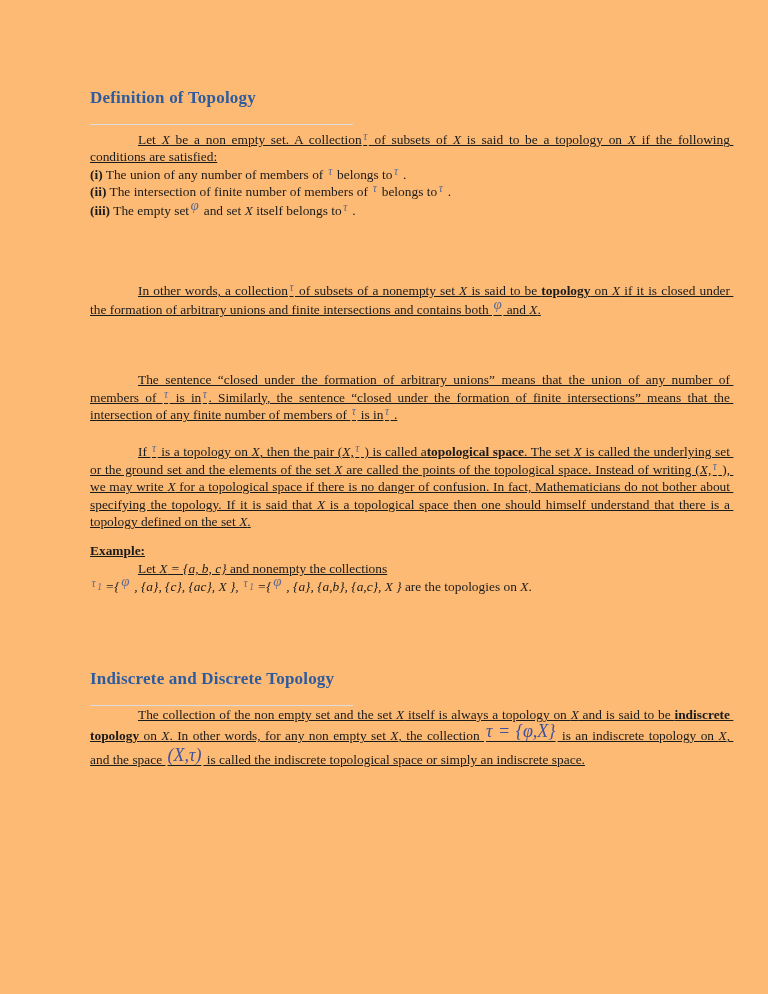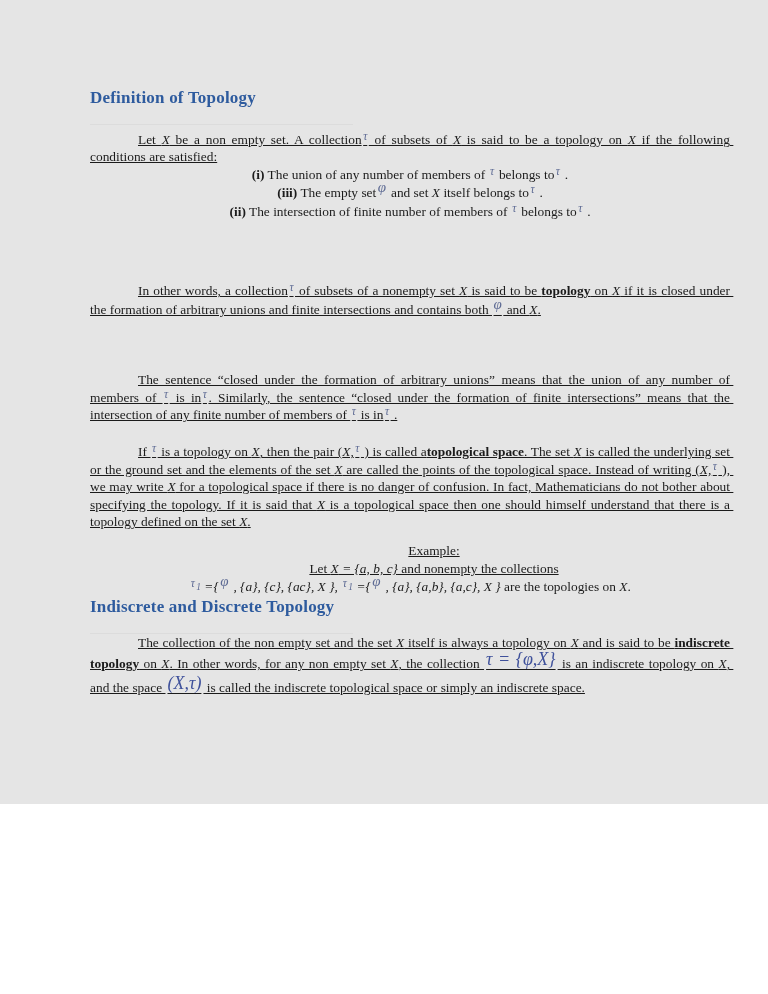--- a/index.html
+++ b/index.html
@@ -1,21 +1,21 @@
 <!DOCTYPE html>
 <html><head>
 <meta charset="utf-8">
 <style>
   html, body { margin: 0; padding: 0; background: #ffffff; }
   .page {
     width: 768px;
-    height: 804px;
+    height: 994px;
     box-sizing: border-box;
     padding: 88px 38px 56px 90px;
-    background: #e5e5e5;
+    background: #fdba74;
     overflow: hidden;
     font-family: "Liberation Serif", serif;
     color: #1b1b1b;
   }
   h1.h {
     font-family: "Liberation Serif", serif;
     color: #2e5b9e;
     font-size: 17px;
     font-weight: 700;
     margin: 0;
@@ -26,26 +26,26 @@
     border-top: 1px solid #dcdcdc;
     width: 263px;
     margin: 16px 0 0 0;
   }
   p.body {
     font-size: 13.4px;
     line-height: 1.3;
     margin: 0;
     text-align: justify;
   }
-  p.nojust { text-align: center; }
+  p.nojust { text-align: left; }
   .indent { text-indent: 48px; text-decoration: underline; }
   .run { white-space: pre-wrap; }
   .run.i  { font-style: italic; }
   .run.b  { font-weight: 700; }
-  .run.bu { font-weight: 400; text-decoration: underline; margin-left: 48px; }
+  .run.bu { font-weight: 700; text-decoration: underline; }
   .run.m  {
     color: #5e6b94; font-style: italic;
     position: relative; top: -4px;
     font-size: 11.5px; padding: 0 1.5px;
   }
   .run.msb {
     color: #5e6b94; font-style: italic;
     position: relative; top: -1px;
     font-size: 9.5px;
   }
@@ -64,31 +64,31 @@
 <body>
 
 <main class="page">
 
   <h1 class="h">Definition of Topology</h1>
   <div class="rule"></div>
 
   <p class="body indent" style="margin-top:6px"><span class="run n">Let </span><span class="run i">X</span><span class="run n"> be a non empty set. A collection</span><span class="run m">τ</span><span class="run n"> of subsets of </span><span class="run i">X</span><span class="run n"> is said to be a topology on </span><span class="run i">X</span><span class="run n"> if the following conditions are satisfied:</span></p>
 
   <p class="body nojust"><span class="run b">(i)</span><span class="run n"> The union of any number of members of </span><span class="run m">τ</span><span class="run n"> belongs to</span><span class="run m">τ</span><span class="run n"> .</span></p>
+  <p class="body nojust"><span class="run b">(ii)</span><span class="run n"> The intersection of finite number of members of </span><span class="run m">τ</span><span class="run n"> belongs to</span><span class="run m">τ</span><span class="run n"> .</span></p>
   <p class="body nojust"><span class="run b">(iii)</span><span class="run n"> The empty set</span><span class="run mp">φ</span><span class="run n"> and set </span><span class="run i">X</span><span class="run n"> itself belongs to</span><span class="run m">τ</span><span class="run n"> .</span></p>
-  <p class="body nojust"><span class="run b">(ii)</span><span class="run n"> The intersection of finite number of members of </span><span class="run m">τ</span><span class="run n"> belongs to</span><span class="run m">τ</span><span class="run n"> .</span></p>
 
   <p class="body indent" style="margin-top:62px"><span class="run n">In other words, a collection</span><span class="run m">τ</span><span class="run n"> of subsets of a nonempty set </span><span class="run i">X</span><span class="run n"> is said to be </span><span class="run b">topology</span><span class="run n"> on </span><span class="run i">X</span><span class="run n"> if it is closed under the formation of arbitrary unions and finite intersections and contains both </span><span class="run mp">φ</span><span class="run n"> and </span><span class="run i">X</span><span class="run n">.</span></p>
 
   <p class="body indent" style="margin-top:52px"><span class="run n">The sentence “closed under the formation of arbitrary unions” means that the union of any number of members of </span><span class="run m">τ</span><span class="run n"> is in</span><span class="run m">τ</span><span class="run n">. Similarly, the sentence “closed under the formation of finite intersections” means that the intersection of any finite number of members of </span><span class="run m">τ</span><span class="run n"> is in</span><span class="run m">τ</span><span class="run n"> .</span></p>
 
   <p class="body indent" style="margin-top:20px"><span class="run n">If </span><span class="run m">τ</span><span class="run n"> is a topology on </span><span class="run i">X</span><span class="run n">, then the pair (</span><span class="run i">X,</span><span class="run m">τ</span><span class="run n"> ) is called a</span><span class="run b">topological space</span><span class="run n">. The set </span><span class="run i">X</span><span class="run n"> is called the underlying set or the ground set and the elements of the set </span><span class="run i">X</span><span class="run n"> are called the points of the topological space. Instead of writing (</span><span class="run i">X,</span><span class="run m">τ</span><span class="run n"> ), we may write </span><span class="run i">X</span><span class="run n"> for a topological space if there is no danger of confusion. In fact, Mathematicians do not bother about specifying the topology. If it is said that </span><span class="run i">X</span><span class="run n"> is a topological space then one should himself understand that there is a topology defined on the set </span><span class="run i">X</span><span class="run n">.</span></p>
 
   <p class="body nojust" style="margin-top:12px"><span class="run bu">Example:</span></p>
   <p class="body nojust indent"><span class="run n">Let </span><span class="run i">X</span><span class="run i"> = {a, b, c}</span><span class="run n"> and nonempty the collections</span></p>
   <p class="body nojust"><span class="run m">τ</span><span class="run msb">1</span><span class="run i"> ={</span><span class="run mp">φ</span><span class="run i"> , {a}, {c}, {ac}, X }, </span><span class="run m">τ</span><span class="run msb">1</span><span class="run i"> ={</span><span class="run mp">φ</span><span class="run i"> , {a}, {a,b}, {a,c}, X } </span><span class="run n">are the topologies on </span><span class="run i">X</span><span class="run n">.</span></p>
 
-  <h1 class="h" style="">Indiscrete and Discrete Topology</h1>
+  <h1 class="h" style="margin-top:72px">Indiscrete and Discrete Topology</h1>
   <div class="rule"></div>
 
   <p class="body indent"><span class="run n">The collection of the non empty set and the set </span><span class="run i">X</span><span class="run n"> itself is always a topology on </span><span class="run i">X</span><span class="run n"> and is said to be </span><span class="run b">indiscrete topology</span><span class="run n"> on </span><span class="run i">X</span><span class="run n">. In other words, for any non empty set </span><span class="run i">X</span><span class="run n">, the collection </span><span class="run eq">τ = {φ,X}</span><span class="run n"> is an indiscrete topology on </span><span class="run i">X</span><span class="run n">, and the space </span><span class="run eq">(X,τ)</span><span class="run n"> is called the indiscrete topological space or simply an indiscrete space.</span></p>
 
 </main>
 
 </body></html>

